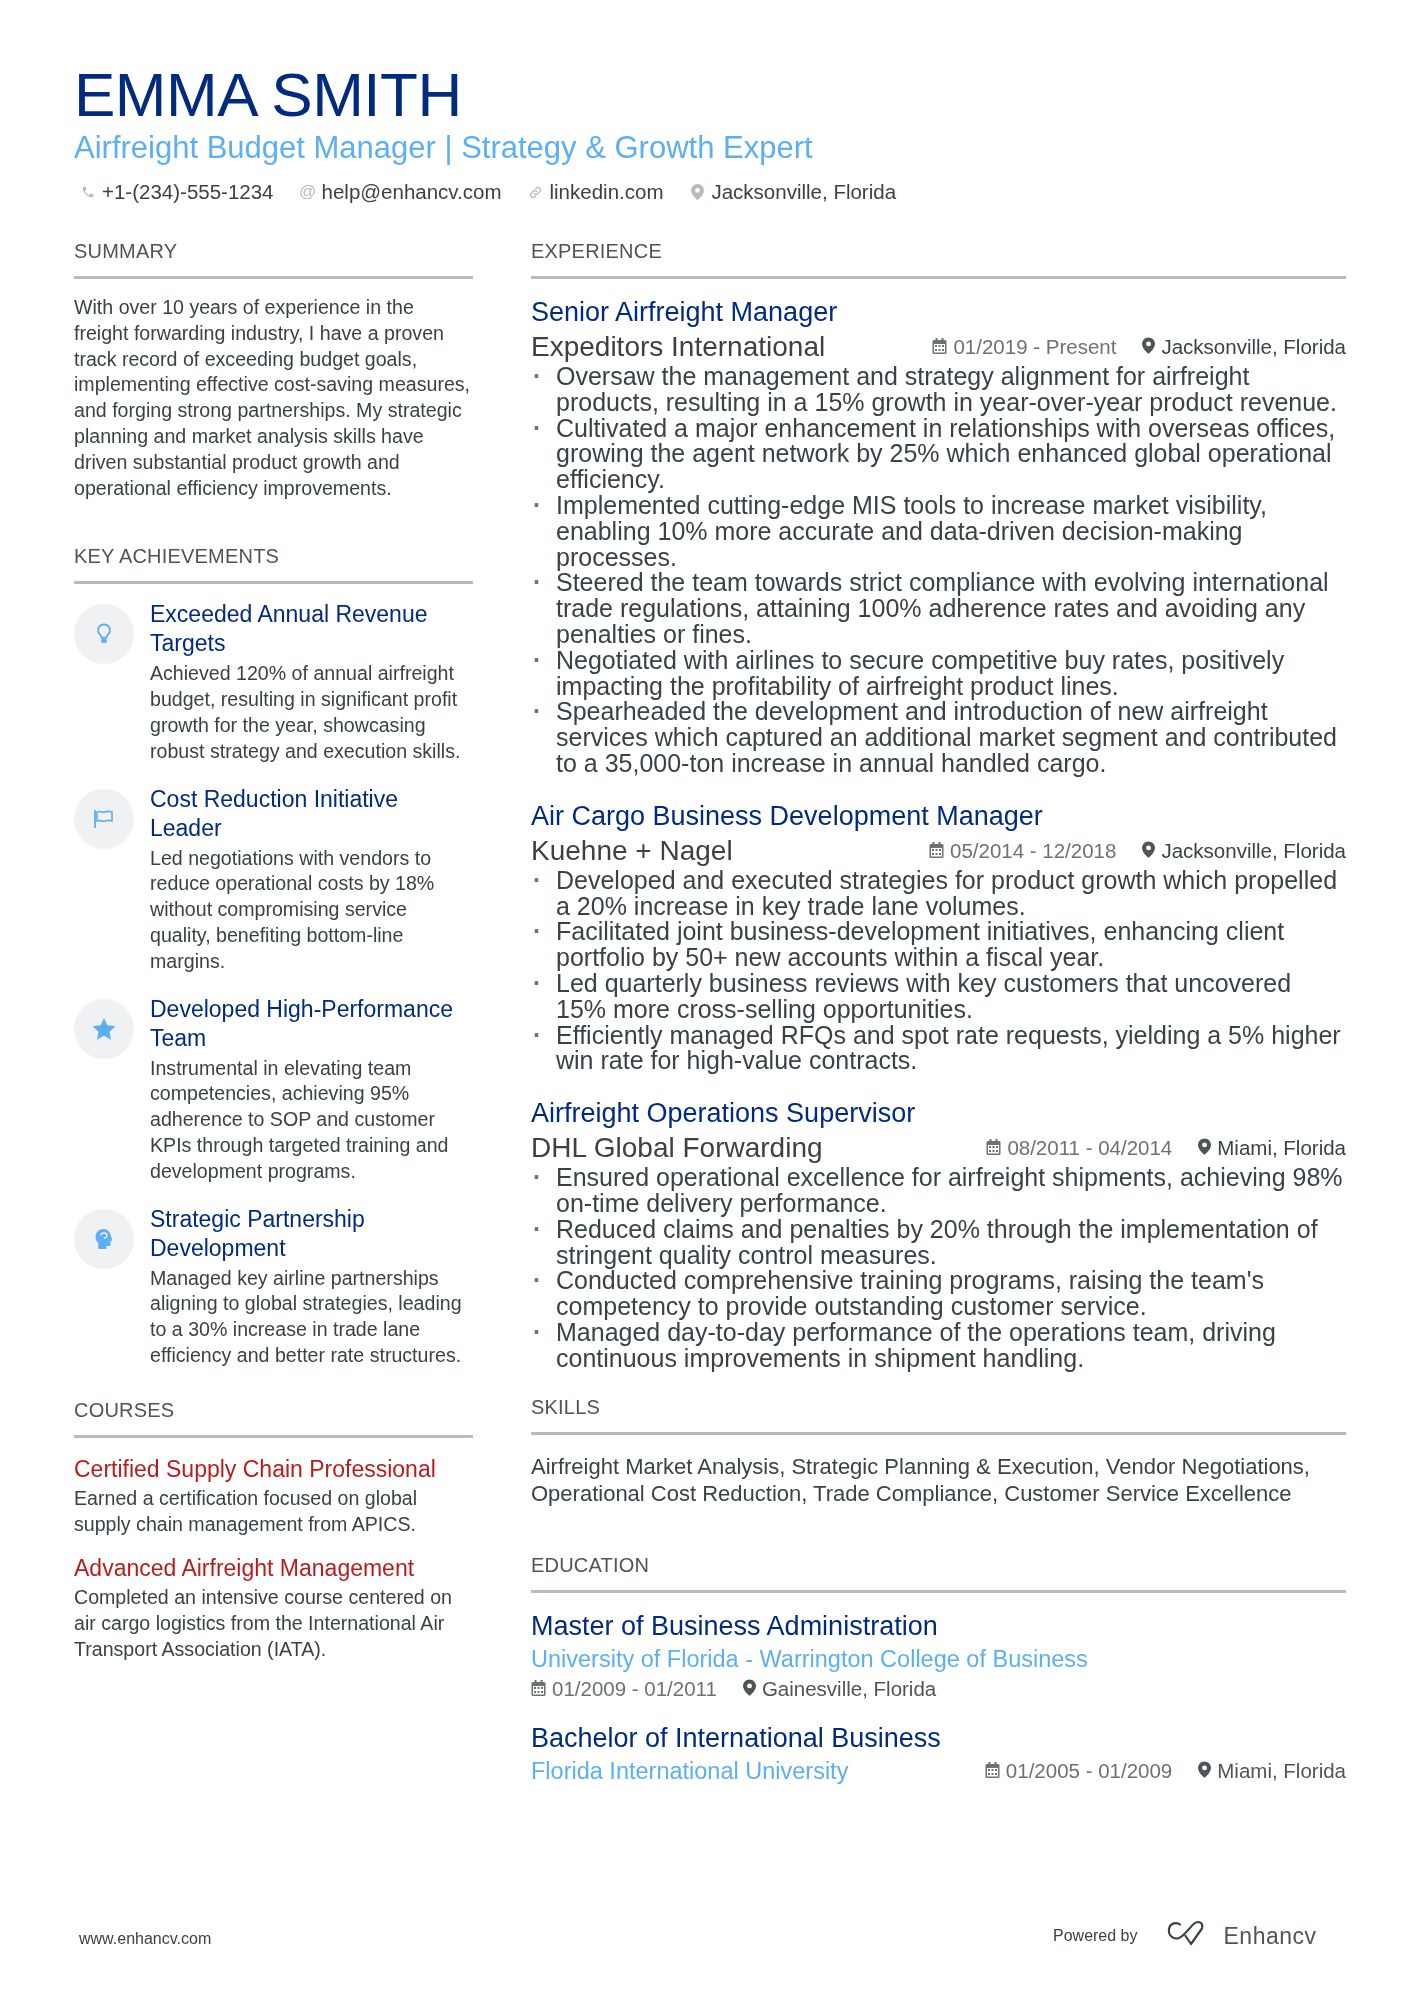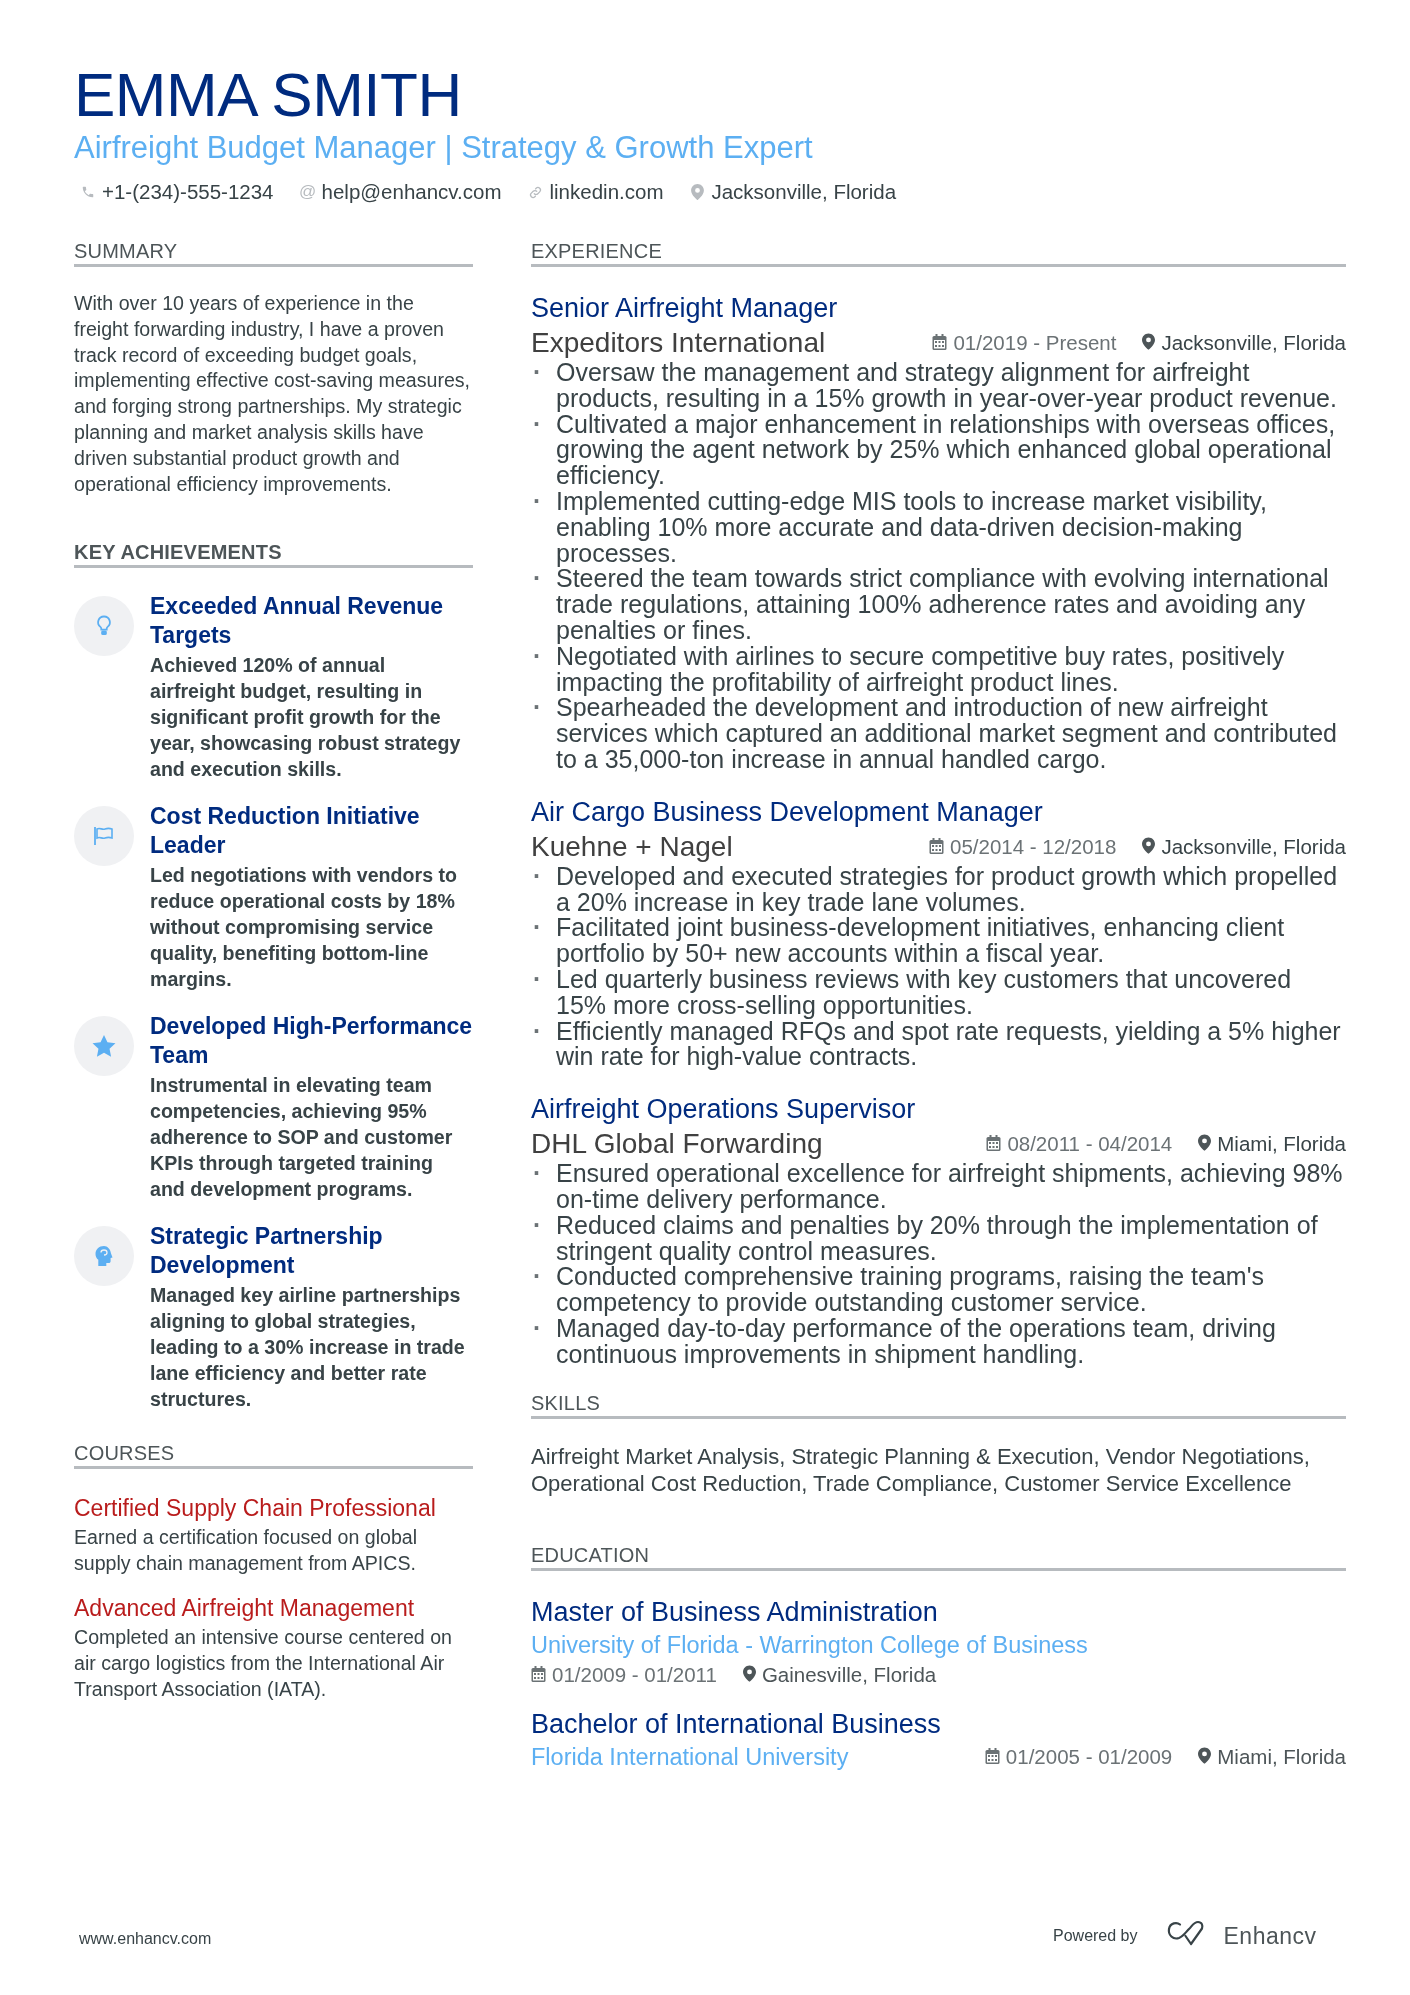--- a/index.html
+++ b/index.html
@@ -12,29 +12,29 @@
   .name { position: absolute; left: 74px; top: 62px; font-size: 62px; line-height: 66px; color: #002b7f; letter-spacing: -0.5px; font-family: "Liberation Sans", sans-serif; }
   .headline { position: absolute; left: 74px; top: 128px; font-size: 31px; line-height: 40px; color: #5caff2; white-space: nowrap; }
   .contacts { position: absolute; left: 80px; top: 178px; display: flex; gap: 26px; font-size: 20.5px; line-height: 28px; color: #384347; white-space: nowrap; }
   .contact { display: flex; align-items: center; gap: 6px; }
   .contact .ico { width: 16px; height: 16px; display: inline-flex; align-items: center; justify-content: center; }
 
   
   .left { position: absolute; left: 74px; top: 238px; width: 399px; }
   .right { position: absolute; left: 531px; top: 238px; width: 815px; }
 
-  .sec-title { font-size: 20px; line-height: 26px; color: #4d5558; text-transform: uppercase; letter-spacing: 0.2px; padding-bottom: 0; border-bottom: 3px solid #b7bbbf; margin-bottom: 24px; }
+  .sec-title { font-size: 20px; line-height: 26px; color: #4d5558; text-transform: uppercase; letter-spacing: 0.2px; padding-bottom: 12px; border-bottom: 3px solid #b7bbbf; margin-bottom: 16px; }
 
   .body { font-size: 19.6px; line-height: 25.8px; color: #384347; }
 
   
   .summary { margin-bottom: 42px; }
 
   
-  .ach-list { margin-bottom: 28px; font-weight: bold; }
+  .ach-list { margin-bottom: 28px; }
   .ach { display: flex; margin-bottom: 20px; }
   .ach-ico { flex: 0 0 60px; width: 60px; height: 60px; border-radius: 50%; background: #f0f1f3; display: flex; align-items: center; justify-content: center; margin-right: 16px; margin-top: 4px; }
   .ach-txt { flex: 1; }
   .ach-title { font-size: 23px; line-height: 29px; color: #002b7f; margin-bottom: 3px; }
 
   
   .course { margin-bottom: 16px; }
   .course-title { font-size: 23px; line-height: 30px; color: #b91c1c; margin-bottom: 2px; }
 
   

